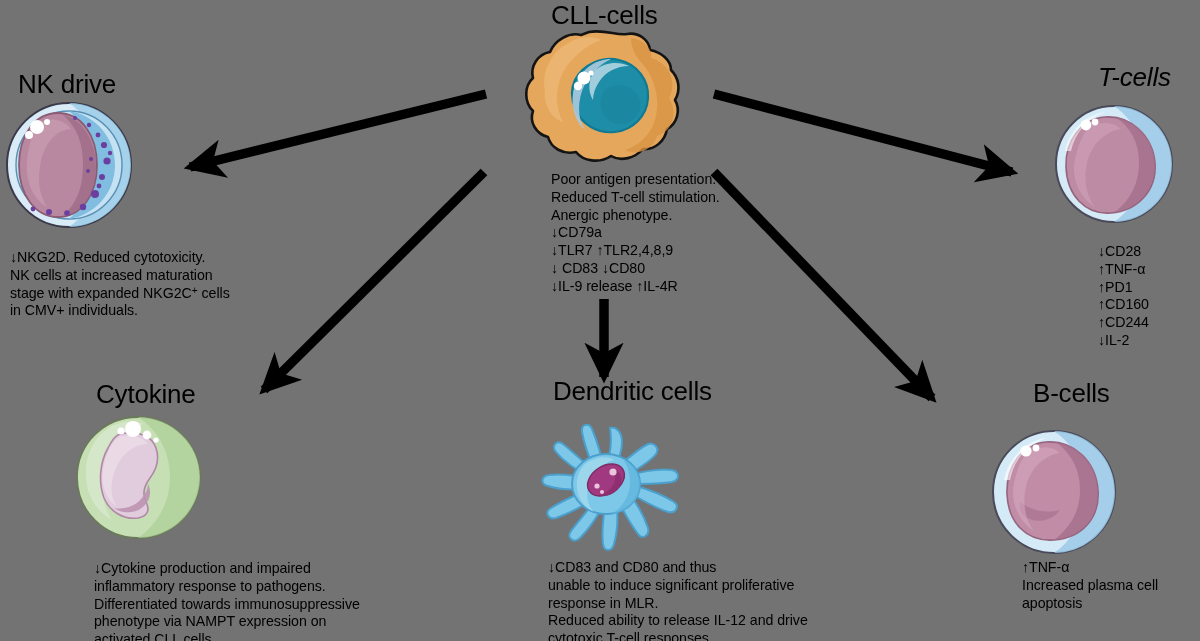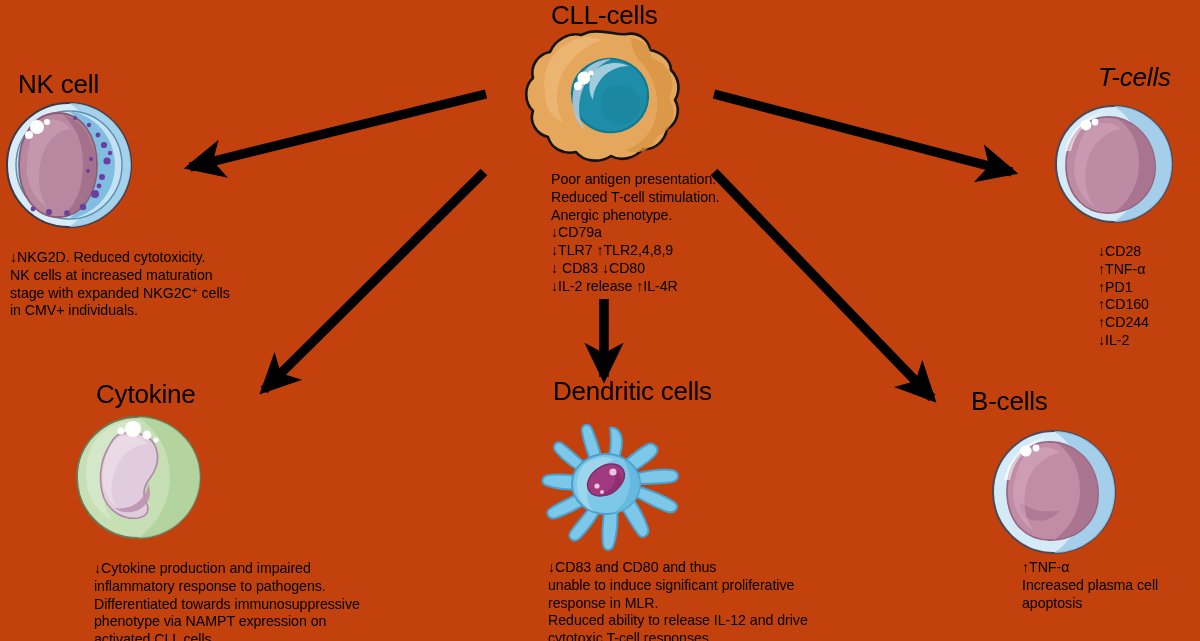--- a/index.html
+++ b/index.html
@@ -9,21 +9,21 @@
     background: #ffffff;
   }
   body {
     font-family: "Liberation Sans", sans-serif;
     color: #000000;
   }
   #figure {
     position: relative;
     width: 1200px;
     height: 641px;
-    background: #c2410c;
+    background: #737373;
     overflow: hidden;
   }
   .node {
     position: absolute;
   }
   .node-title {
     position: absolute;
     font-size: 26px;
     font-weight: 400;
     color: #000000;
@@ -119,25 +119,25 @@
         </g>
       </svg>
     </div>
 
     <div class="node-body" style="left:551px;top:171px;width:190px;">Poor antigen presentation.
 Reduced T-cell stimulation.
 Anergic phenotype.
 ↓CD79a
 ↓TLR7 ↑TLR2,4,8,9
 ↓ CD83 ↓CD80
-↓IL-2 release ↑IL-4R</div>
-  </div>
-
-  <div class="node" style="left:0;top:0;">
-    <div class="node-title" style="left:18px;top:71px;">NK cell</div>
+↓IL-9 release ↑IL-4R</div>
+  </div>
+
+  <div class="node" style="left:0;top:0;">
+    <div class="node-title" style="left:18px;top:71px;">NK drive</div>
 
     <div class="cell-art" style="left:3px;top:99px;">
       <svg width="132" height="133" viewBox="0 0 132 133">
         <g>
           <ellipse cx="66" cy="66" rx="62" ry="62" fill="#D8EBF7" stroke="#3A3A4A" stroke-width="2"></ellipse>
           <path d="M 66 4 C 100 4 128 32 128 66 C 128 100 100 128 66 128
                    C 84 116 96 94 96 66 C 96 38 84 16 66 4 Z" fill="#9CCCE8" opacity="0.85"></path>
           <ellipse cx="66" cy="66" rx="53" ry="54" fill="#C5E2F3" stroke="#5A8FB5" stroke-width="1.4"></ellipse>
           <path d="M 66 12 C 92 16 112 38 112 66 C 112 94 92 116 66 120
                    C 82 106 90 88 90 66 C 90 44 82 26 66 12 Z" fill="#79B9DF" opacity="0.9"></path>
@@ -277,21 +277,21 @@
     </div>
 
     <div class="node-body" style="left:548px;top:559px;width:330px;">↓CD83 and CD80 and thus
 unable to induce significant proliferative
 response in MLR.
 Reduced ability to release IL-12 and drive
 cytotoxic T-cell responses.</div>
   </div>
 
   <div class="node" style="left:0;top:0;">
-    <div class="node-title" style="left:971px;top:380px;margin-top:8px;">B-cells</div>
+    <div class="node-title" style="left:1033px;top:380px;">B-cells</div>
 
     <div class="cell-art" style="left:990px;top:428px;">
       <svg width="128" height="128" viewBox="0 0 128 128">
         <g>
           <circle cx="64" cy="64" r="61" fill="#D5EAF7" stroke="#4A4A5A" stroke-width="2"></circle>
           <path d="M 64 3 C 98 3 125 30 125 64 C 125 98 98 125 64 125
                    C 84 111 95 90 95 64 C 95 38 84 17 64 3 Z" fill="#9BC9E6" opacity="0.85"></path>
           <path d="M 56 14 C 84 12 106 34 108 62 C 110 90 92 110 64 112
                    C 36 114 18 94 17 66 C 16 38 32 16 56 14 Z" fill="#C08CA6" stroke="#96637D" stroke-width="1.6"></path>
           <path d="M 66 14 C 92 18 108 38 108 64 C 108 92 88 110 64 112

